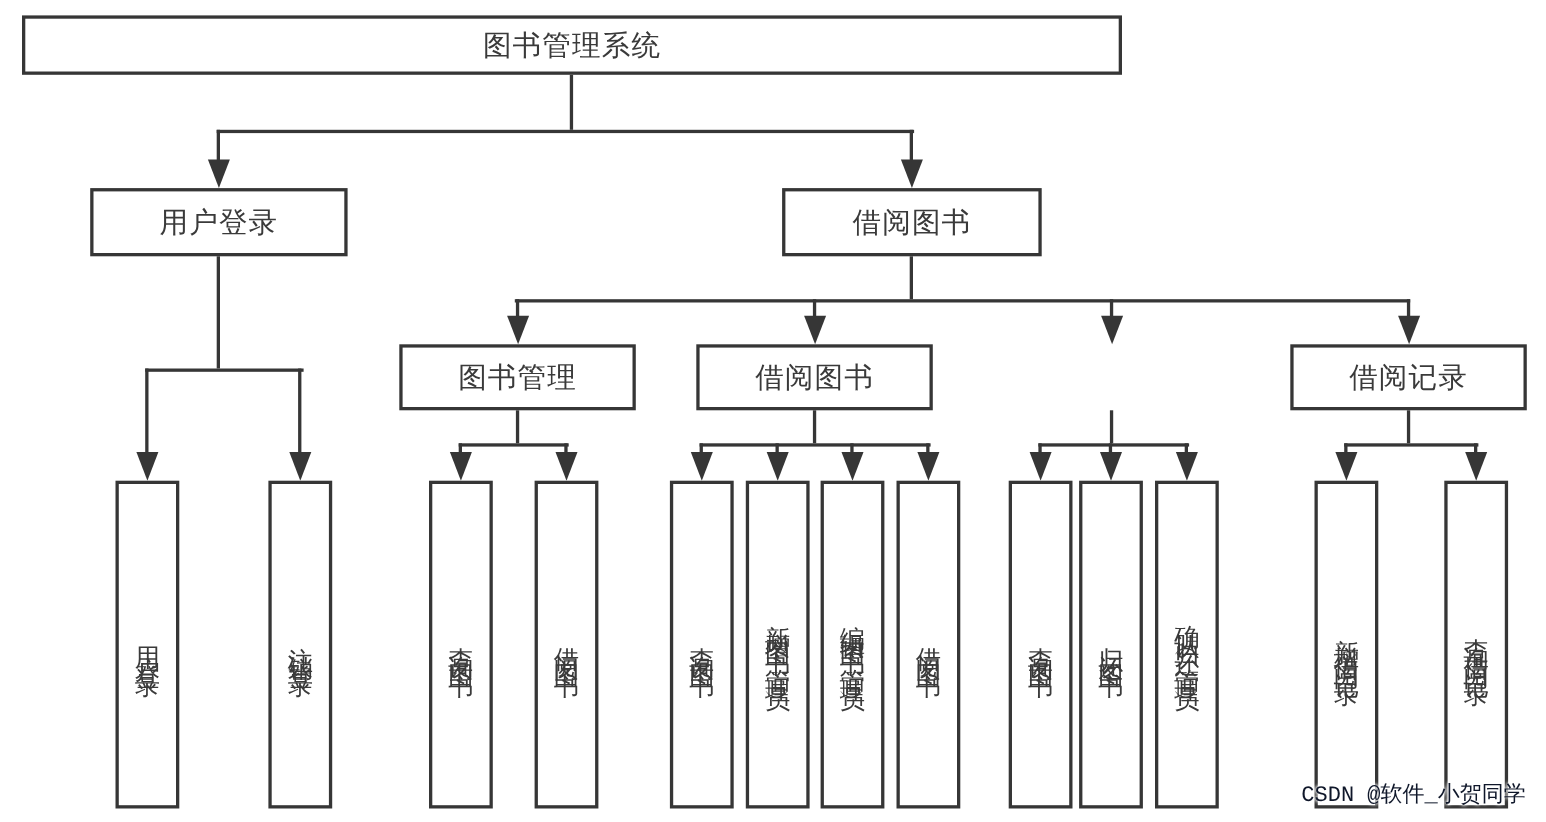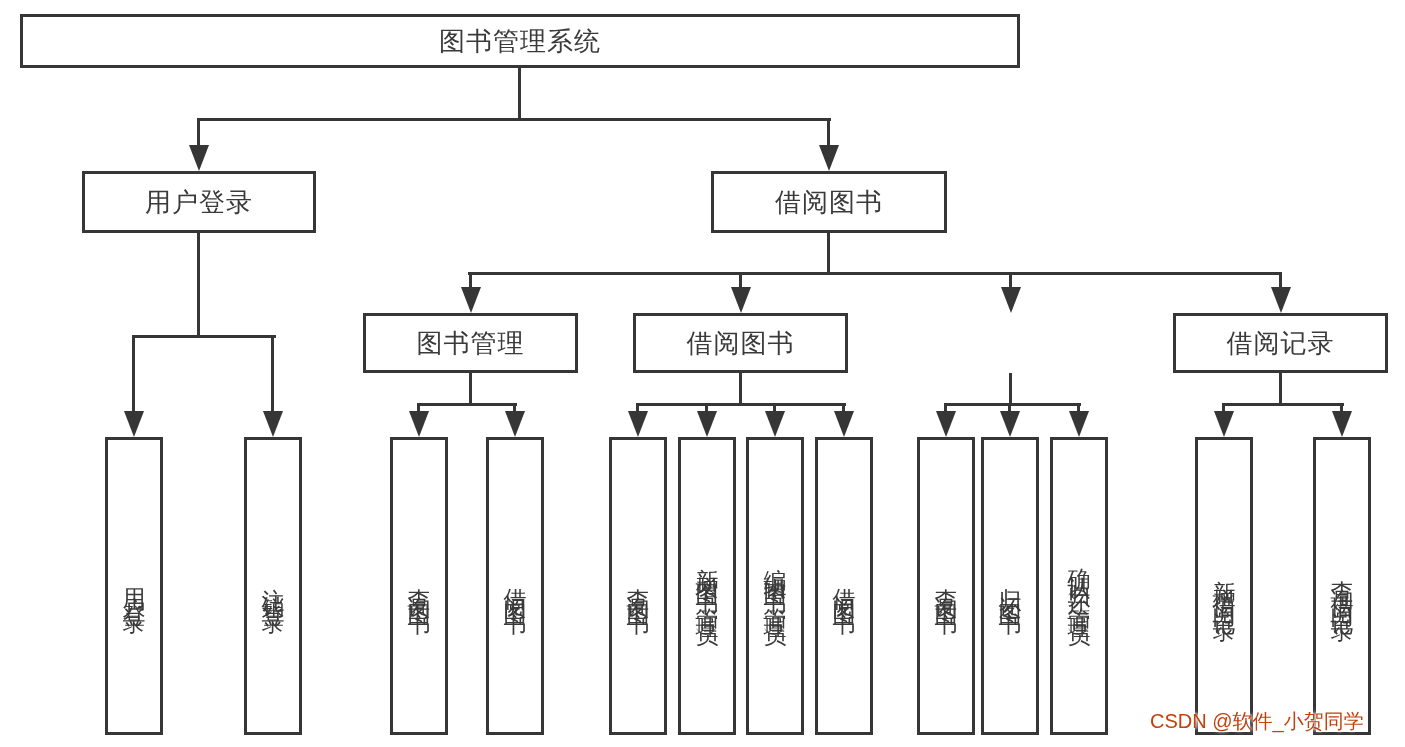--- a/index.html
+++ b/index.html
@@ -47,27 +47,28 @@
   .arrow {
     position: absolute;
     width: 0;
     height: 0;
     border-left: 10px solid transparent;
     border-right: 10px solid transparent;
     border-top: 26px solid #363636;
   }
   .watermark {
     position: absolute;
-    left: 1150px;
+    left: 1183px;
     top: 708px;
     font-size: 20px;
-    color: #c2410c;
+    color: #0f172a;
     white-space: nowrap;
     text-shadow: 0 0 3px #ffffff, 0 0 3px #ffffff, 0 0 5px #ffffff;
     z-index: 5;
+    font-family: Liberation Mono, monospace;
   }
 </style>
 </head>
 <body>
 
 <div class="stage">
 
   <div class="node" style="left:20px; top:14px; width:1000px; height:54px;">
     <span class="hlabel">图书管理系统</span>
   </div>

